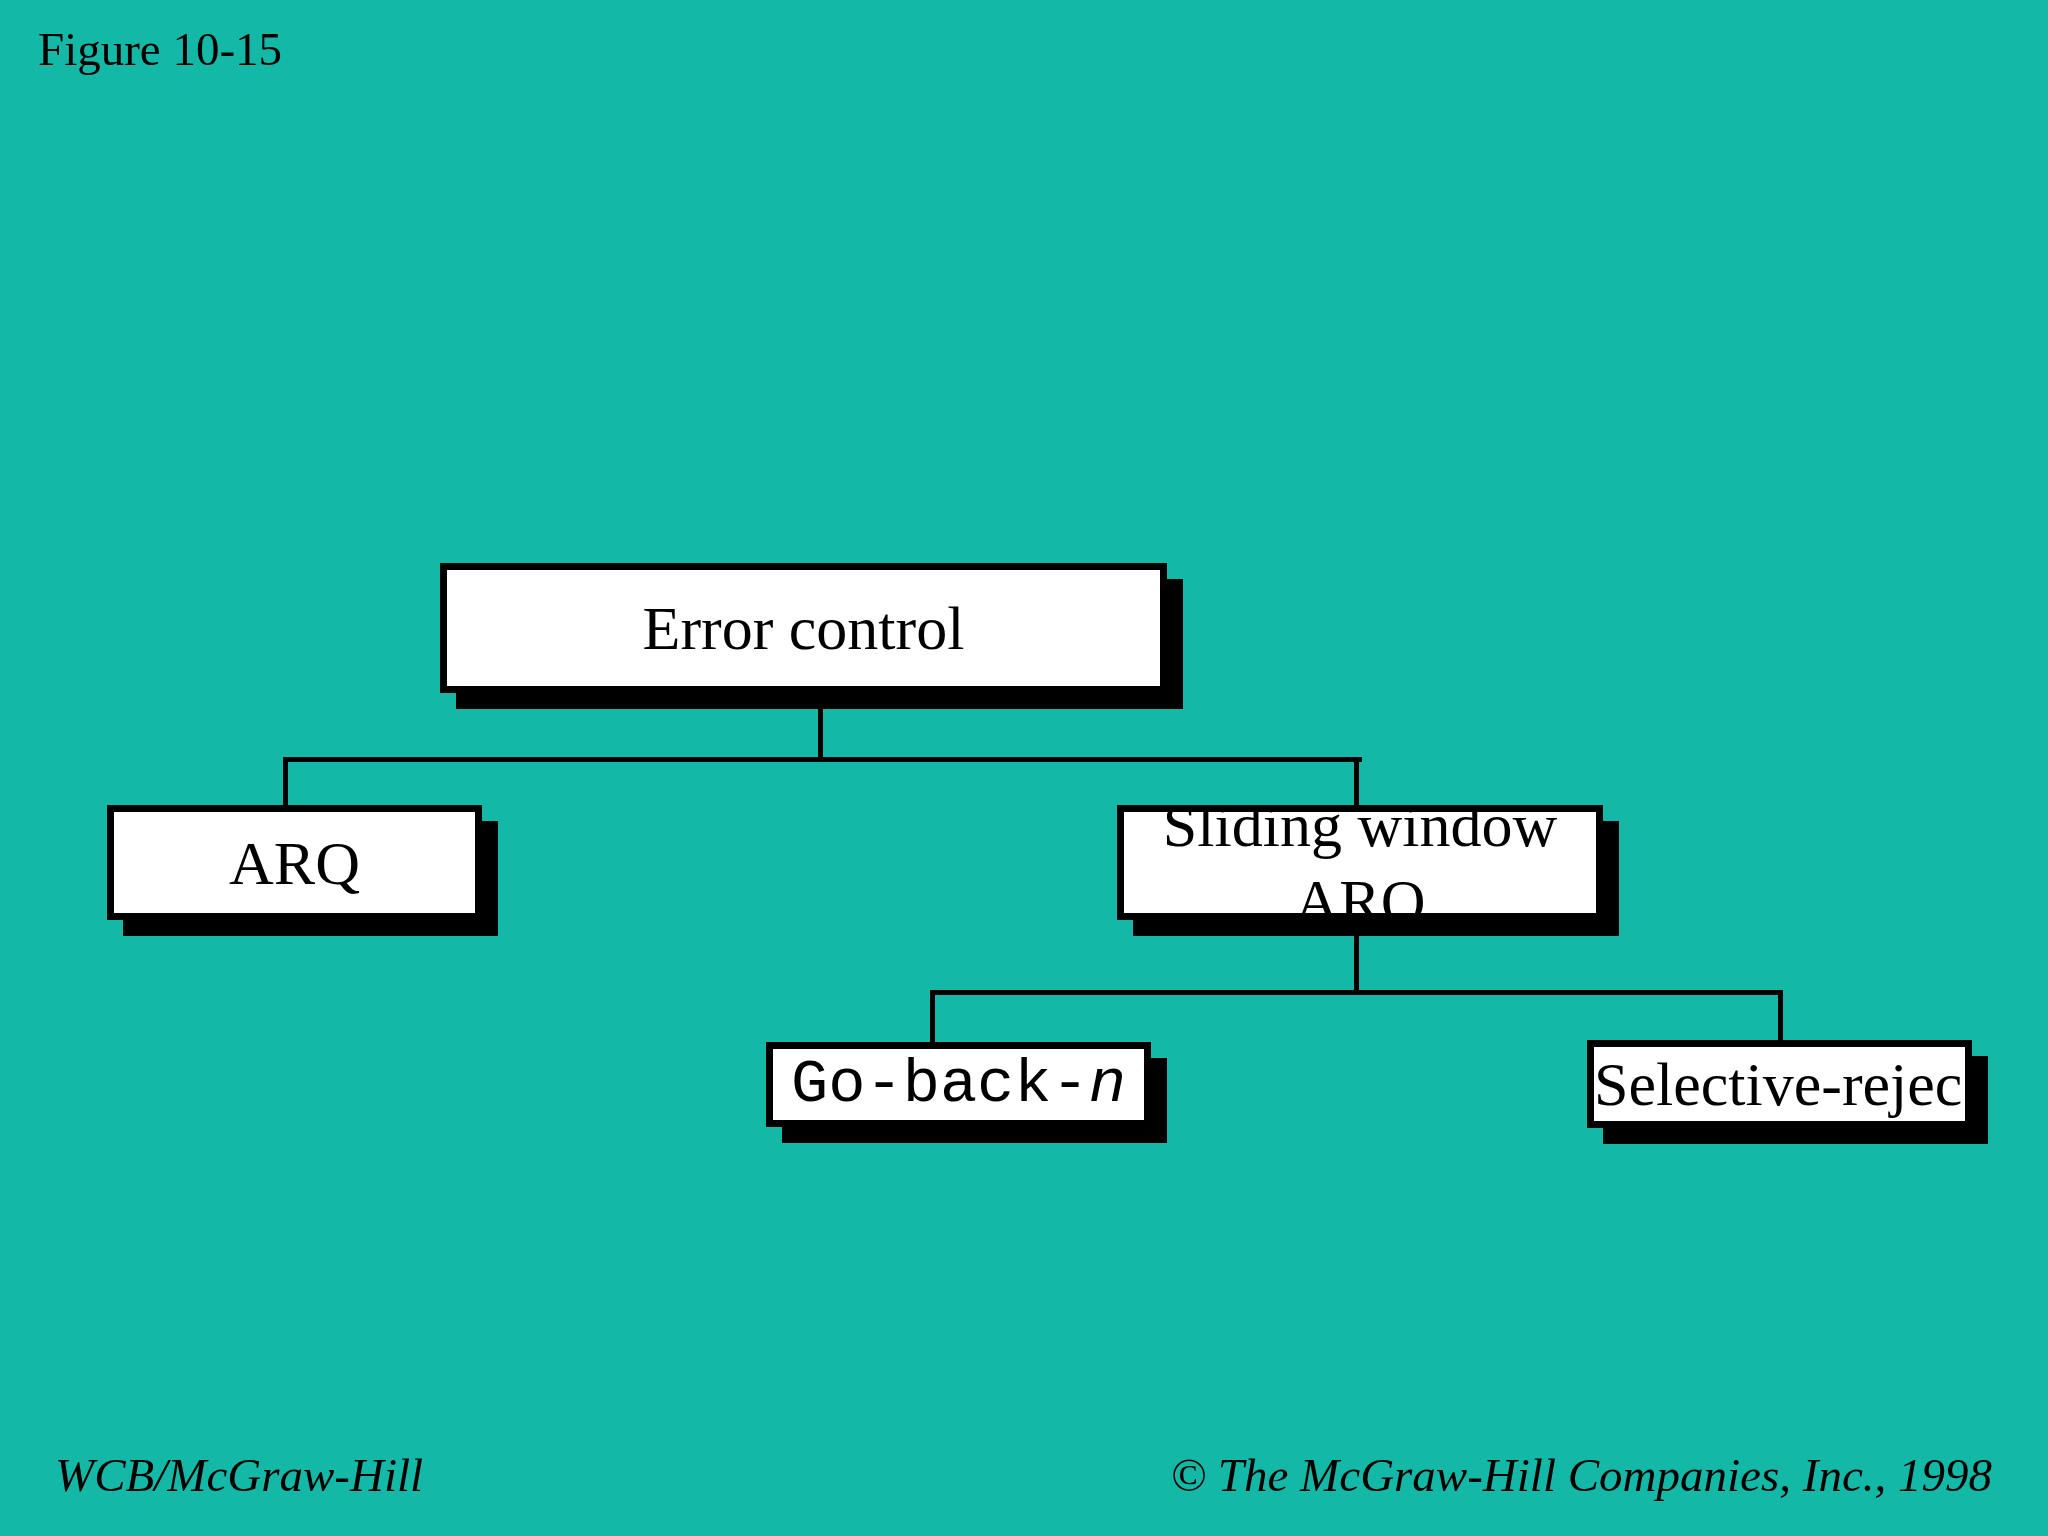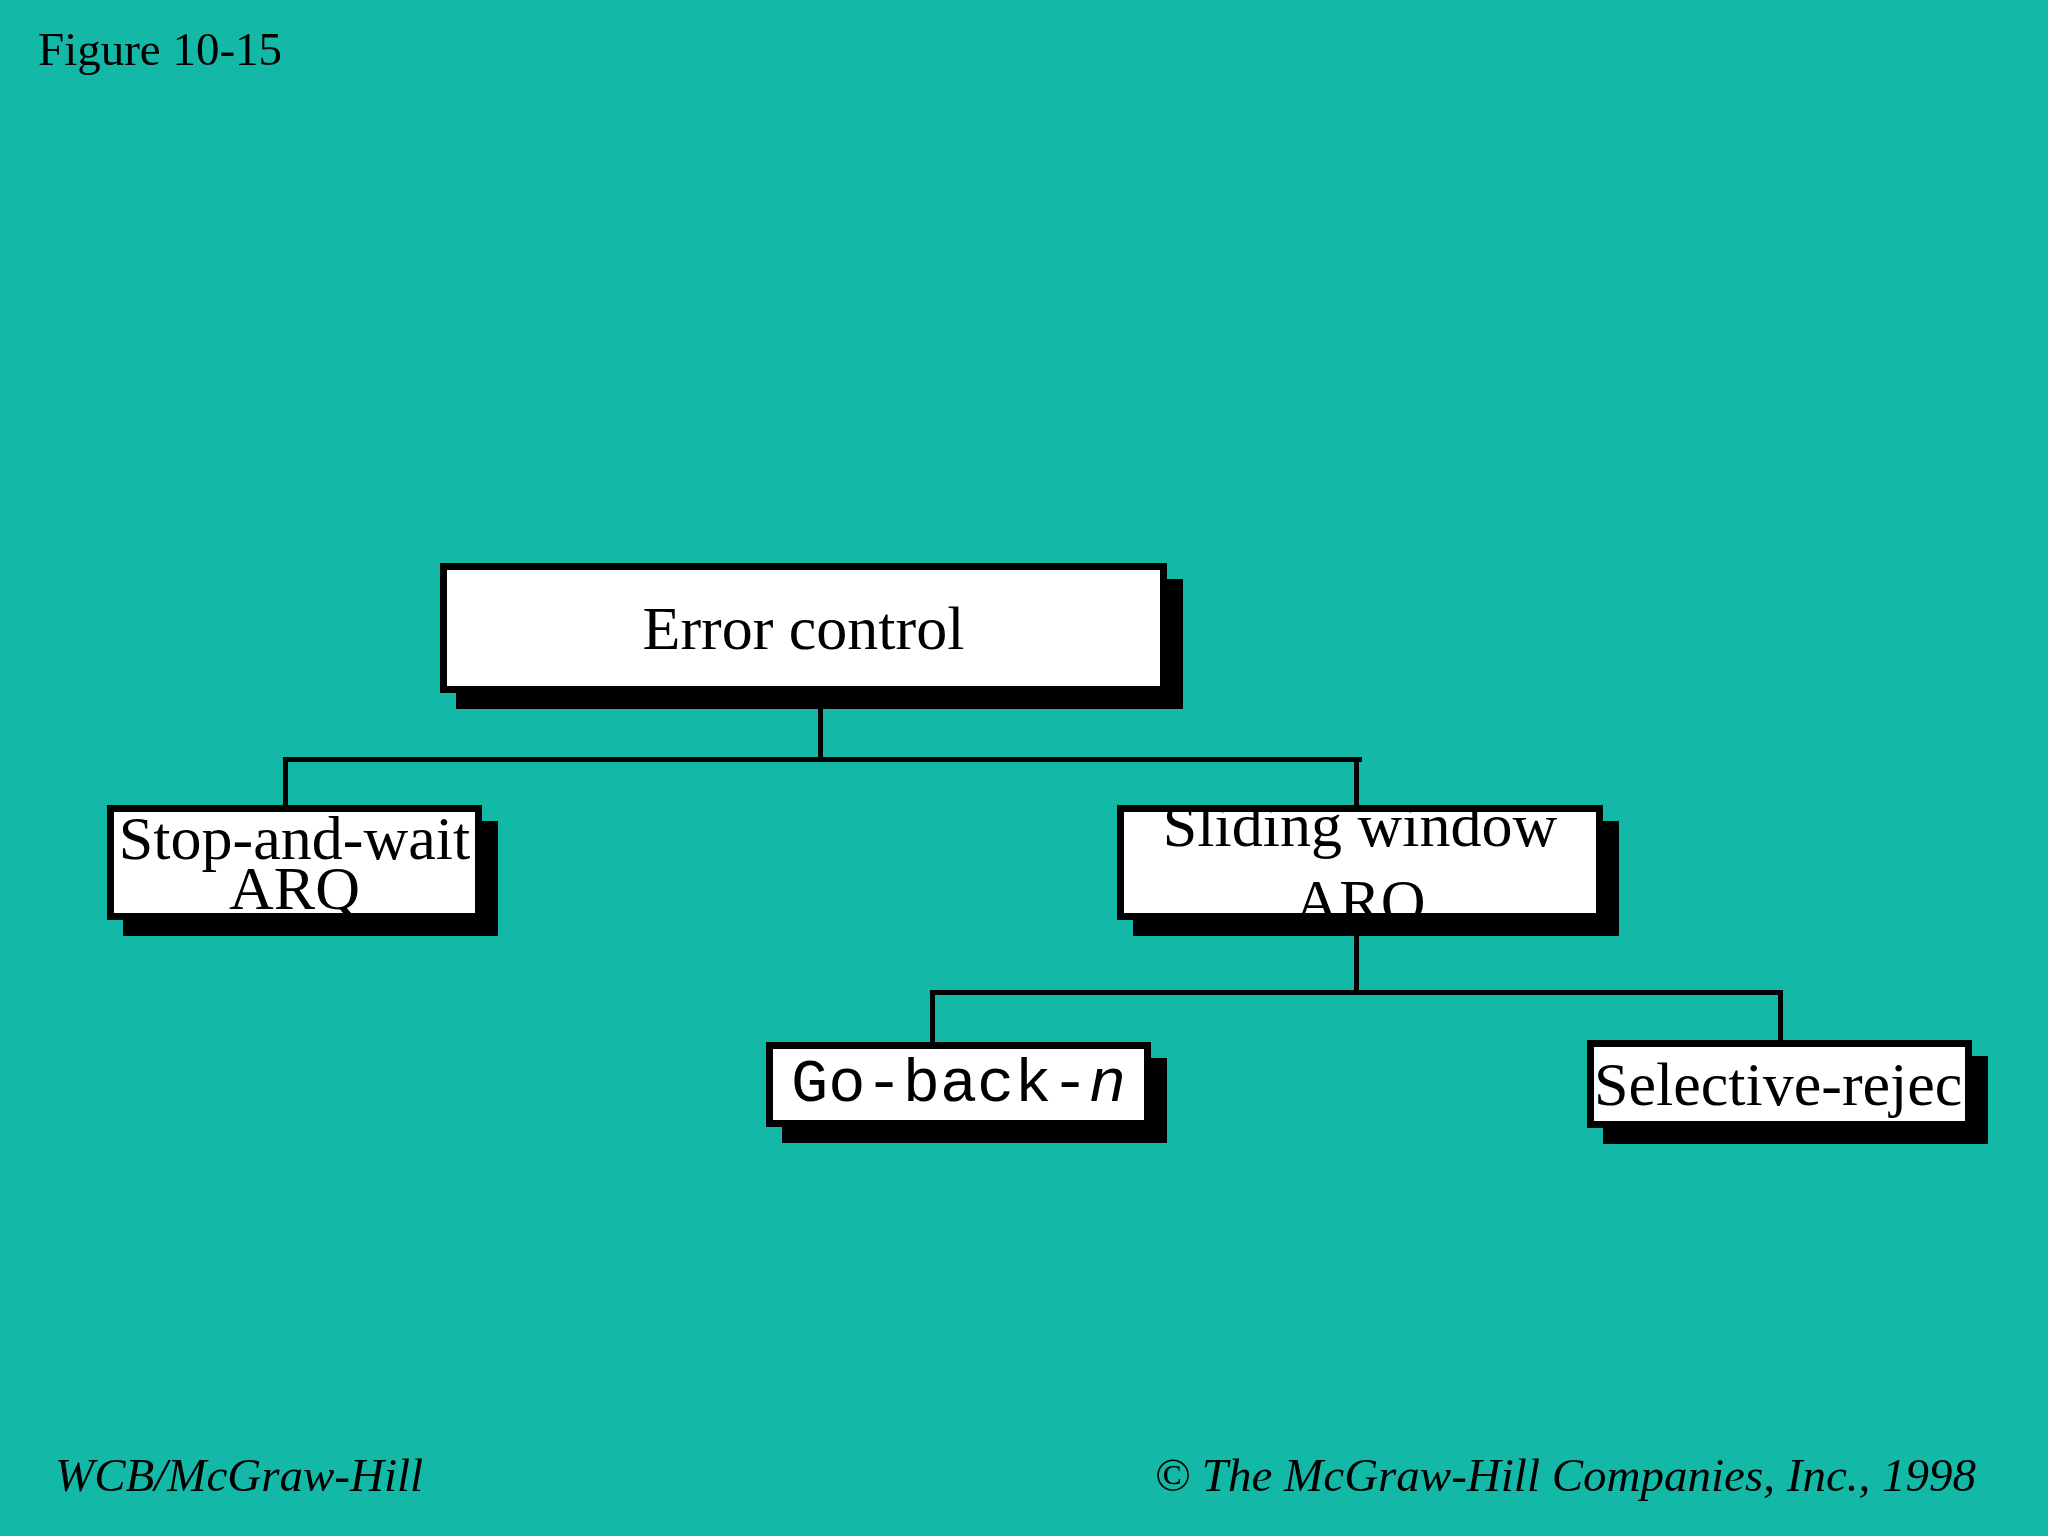--- a/index.html
+++ b/index.html
@@ -60,21 +60,21 @@
   #node-selective-reject .row { text-align: left; }
   .italic { font-style: italic; }
   .footer-text {
     position: absolute;
     top: 1448px;
     font-size: 47px;
     font-style: italic;
     white-space: nowrap;
   }
   #footer-left  { left: 55px; }
-  #footer-right { right: 72px; }
+  #footer-right { right: 56px; }
 </style>
 </head>
 <body>
 
 <div id="canvas">
 
   <div class="figure-label">Figure 10-15</div>
 
   <div class="line" style="left:818px; top:693px; width:5px; height:69px;"></div>
   <div class="line" style="left:283px; top:757px; width:1079px; height:5px;"></div>
@@ -84,21 +84,20 @@
   <div class="line" style="left:1354px; top:918px; width:5px; height:77px;"></div>
   <div class="line" style="left:930px; top:990px; width:853px; height:5px;"></div>
   <div class="line" style="left:930px; top:990px; width:5px; height:52px;"></div>
   <div class="line" style="left:1778px; top:990px; width:5px; height:50px;"></div>
 
   <div class="node" id="node-error-control">
     <span class="row">Error control</span>
   </div>
 
   <div class="node two-line" id="node-stop-and-wait">
-    <span class="row">Stop-and-wait</span>
     <span class="row">ARQ</span>
   </div>
 
   <div class="node two-line" id="node-sliding-window">
     <span class="row">Sliding window</span>
     <span class="row">ARQ</span>
   </div>
 
   <div class="node" id="node-go-back-n">
     <span class="row"><span>Go-back-</span><span class="italic">n</span></span>

